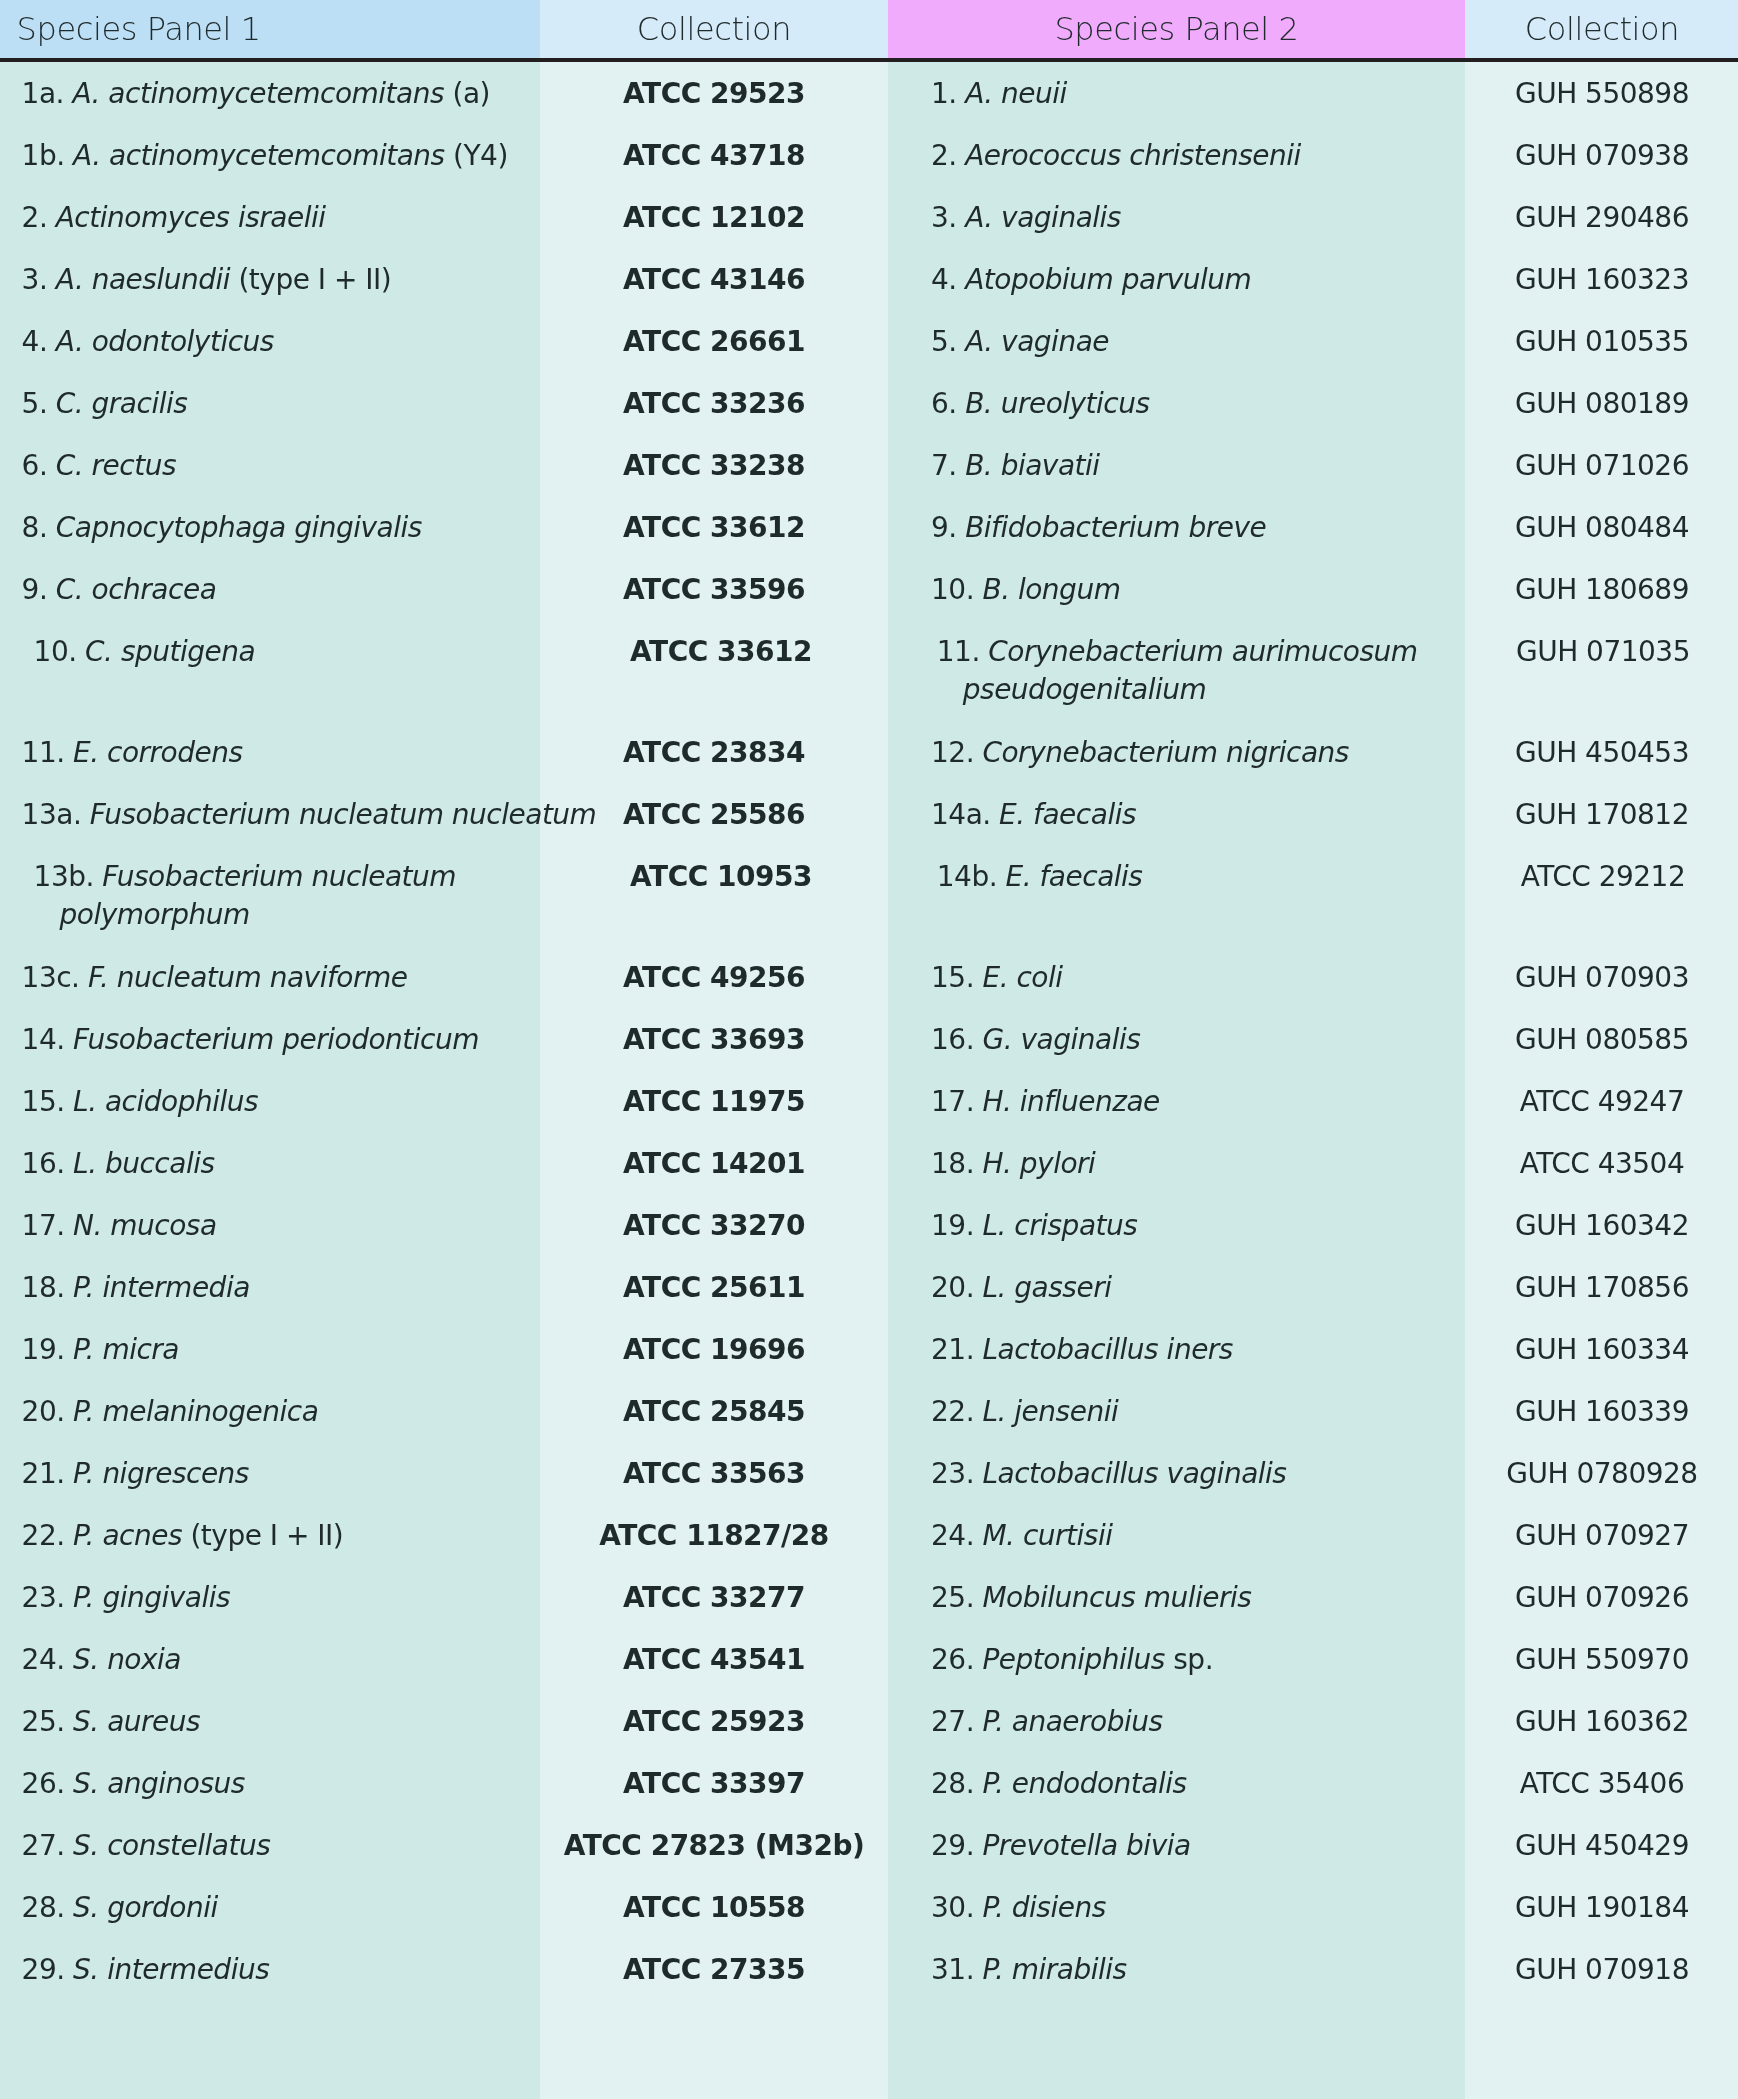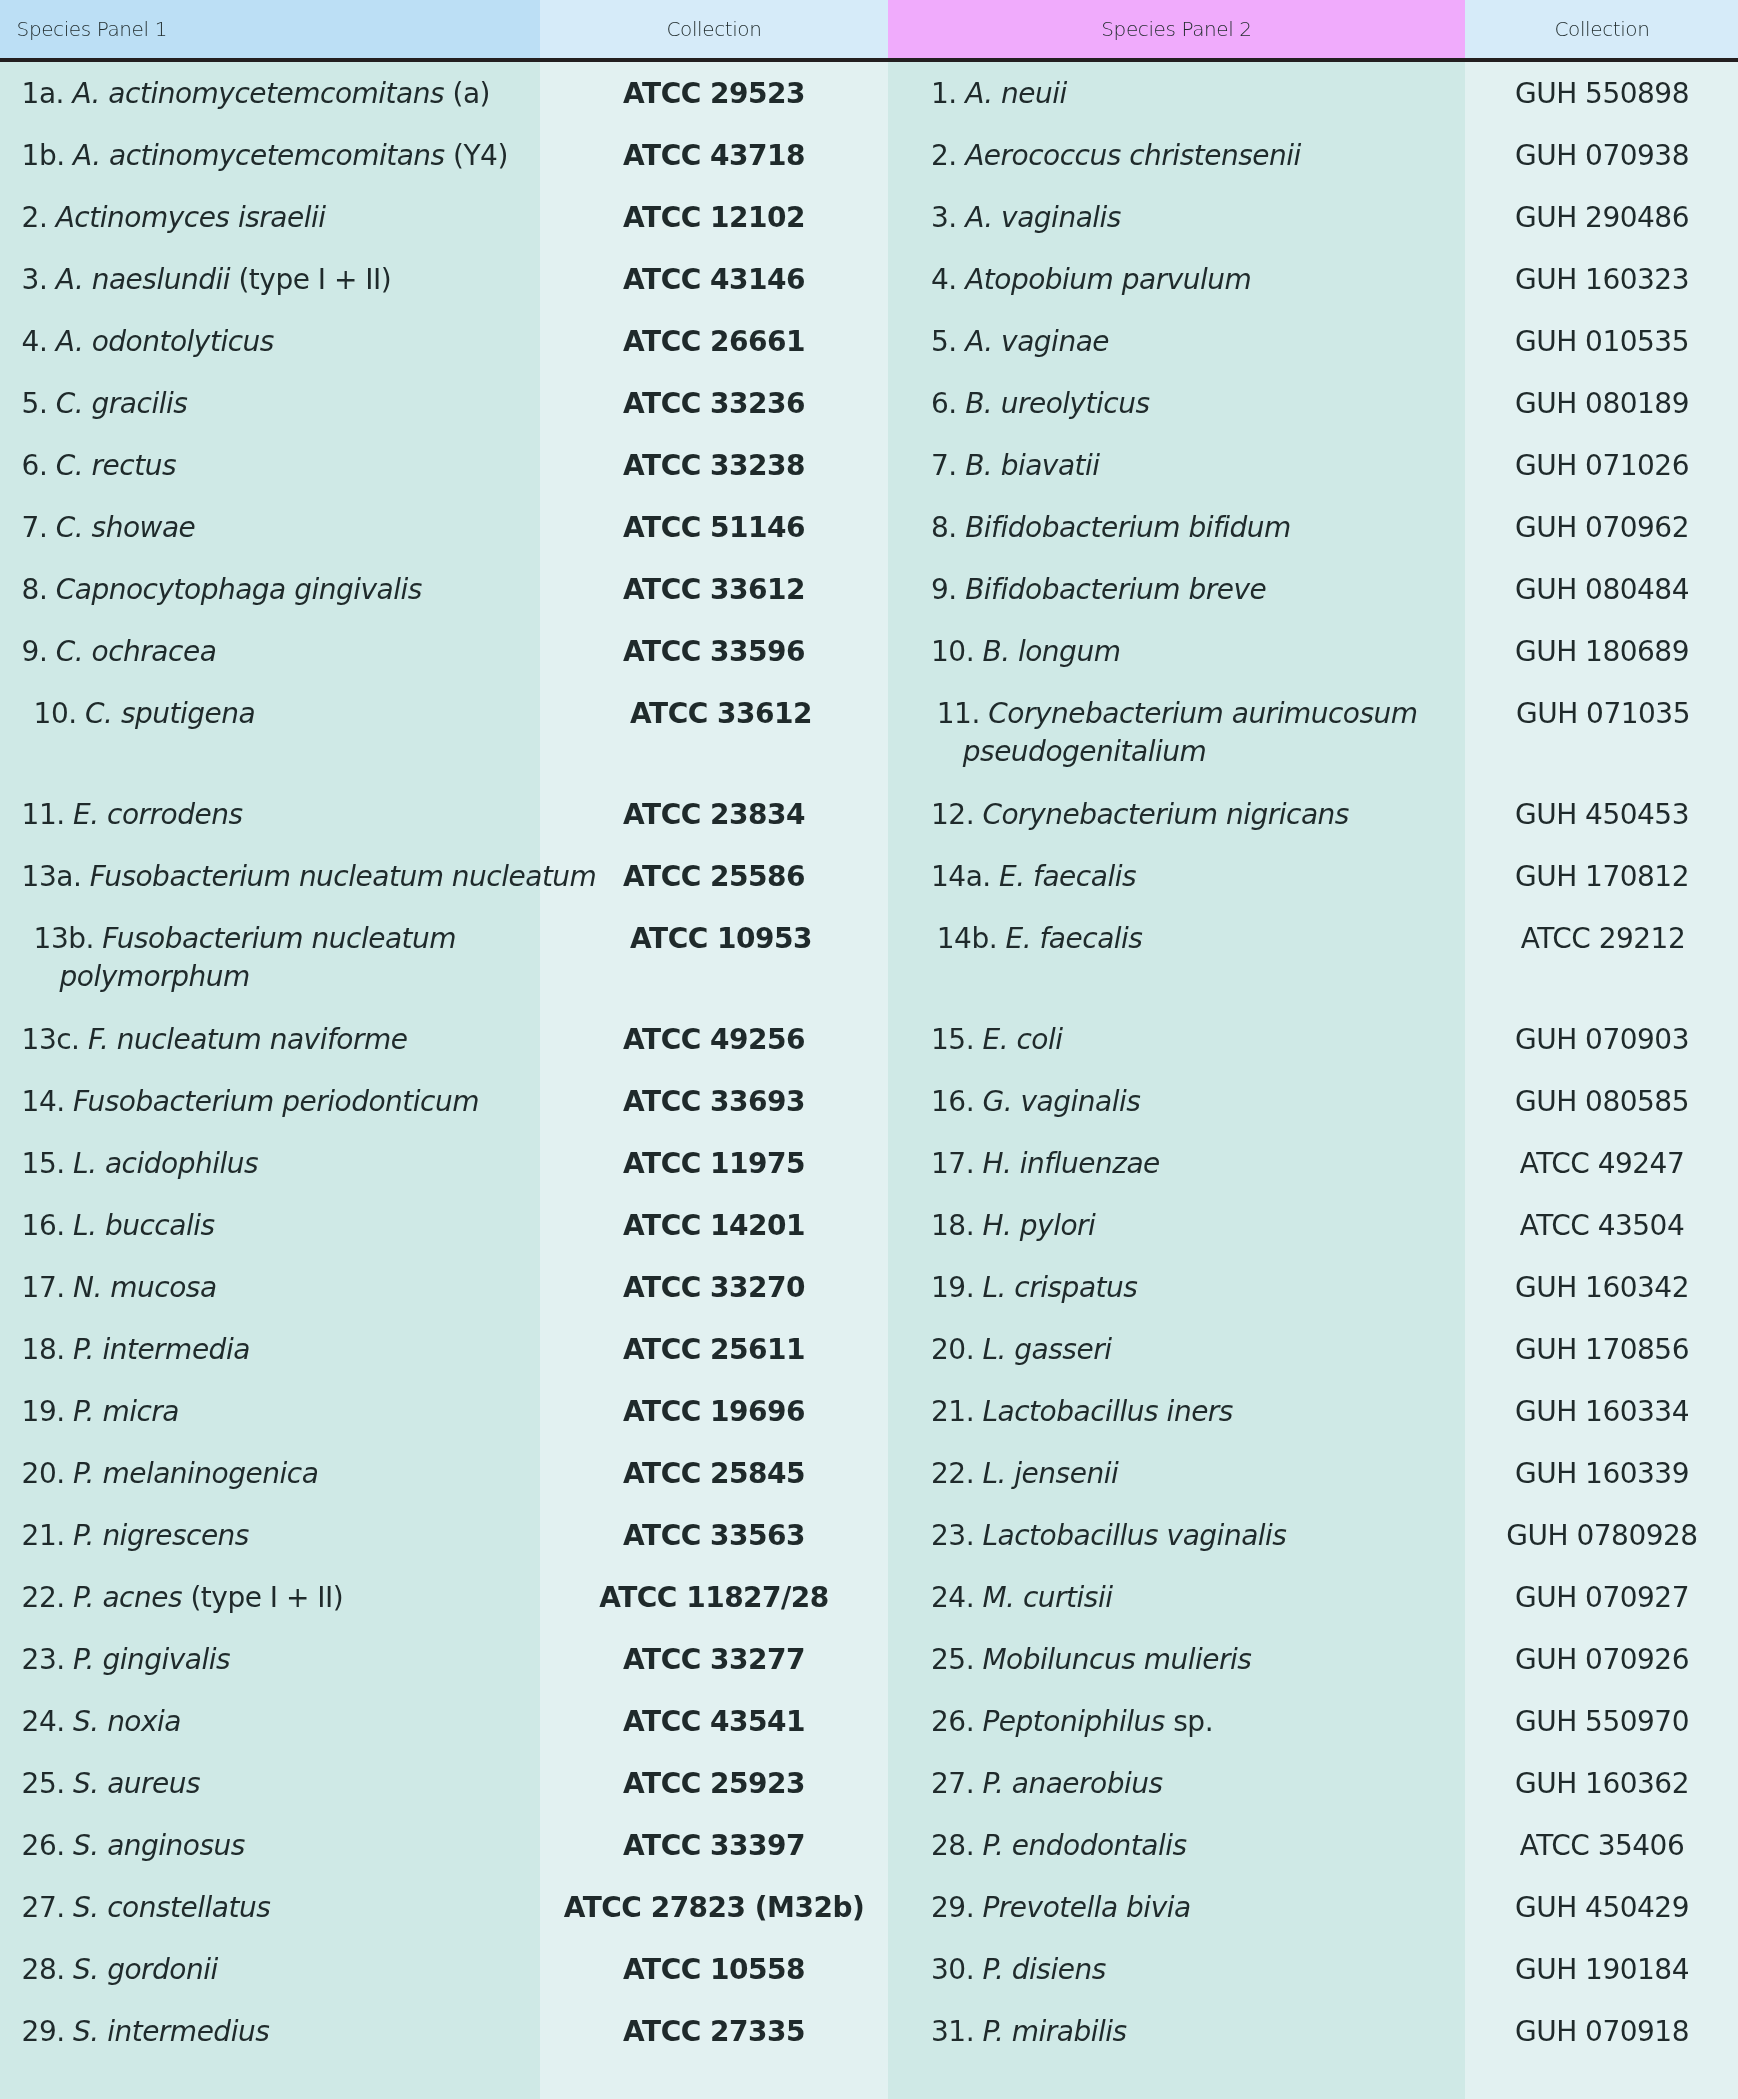--- a/index.html
+++ b/index.html
@@ -33,21 +33,21 @@
   }
   .header {
     display: flex;
     height: 58px;
     border-bottom: 4.2px solid #231f20;
   }
   .hcell {
     height: 58px;
     display: flex;
     align-items: center;
-    font-size: 20px;
+    font-size: 32px;
     font-weight: 300;
     letter-spacing: -0.4px;
     color: #1f2a2b;
     box-sizing: border-box;
   }
   .h1 { width: 540px; background: #bcdff5; padding-left: 16.6px; }
   .h2 { width: 348px; background: #d6ebf9; justify-content: center; }
   .h3 { width: 577px; background: #f0abfc; justify-content: center; text-align: right; }
   .h4 { width: 274px; background: #d6ebf9; justify-content: center; }
 
@@ -220,38 +220,20 @@
     <div class="cell c3 species">
       <span class="num">7.</span>
       <span class="it genus">B.</span>
       <span class="it sp">biavatii</span>
       <span class="plain suffix"></span>
       
     </div>
     <div class="cell c4">GUH 071026</div>
   </div>
 
-  <div class="row">
-    <div class="cell c1 species">
-      <span class="num">7.</span>
-      <span class="it genus">C.</span>
-      <span class="it sp">showae</span>
-      <span class="plain suffix"></span>
-      
-    </div>
-    <div class="cell c2">ATCC 51146</div>
-    <div class="cell c3 species">
-      <span class="num">8.</span>
-      <span class="it genus">Bifidobacterium</span>
-      <span class="it sp">bifidum</span>
-      <span class="plain suffix"></span>
-      
-    </div>
-    <div class="cell c4">GUH 070962</div>
-  </div>
 
   <div class="row">
     <div class="cell c1 species">
       <span class="num">8.</span>
       <span class="it genus">Capnocytophaga</span>
       <span class="it sp">gingivalis</span>
       <span class="plain suffix"></span>
       
     </div>
     <div class="cell c2">ATCC 33612</div>

